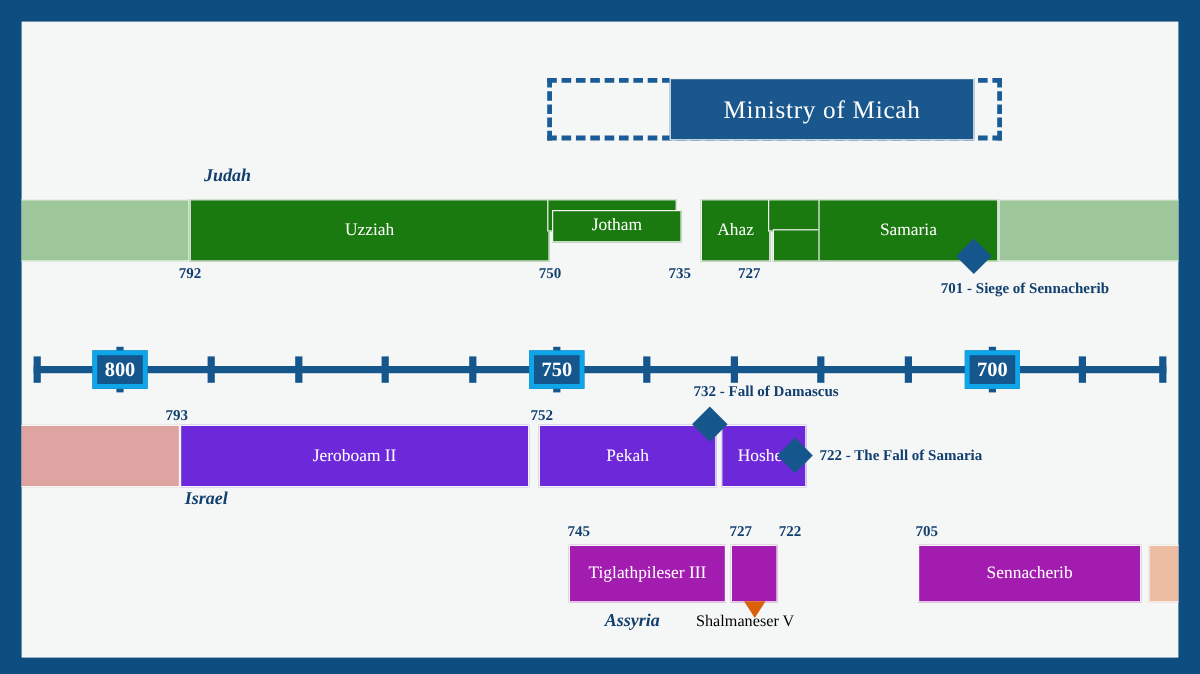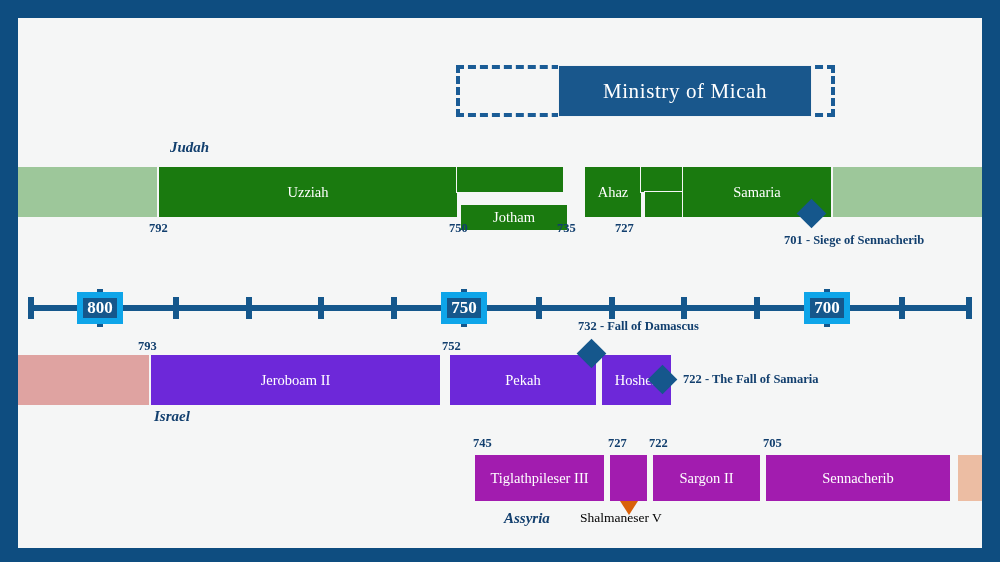--- a/index.html
+++ b/index.html
@@ -105,21 +105,21 @@
     top: 24px;
     width: 6px; height: 22px;
     background: #15578c;
   }
   .tick.endcap { top: 24px; height: 22px; }
   .axis-box {
     position: absolute;
     top: 19px;
     width: 46px; height: 32px;
     background: #15578c;
-    border: 6px solid #0ea5e9;
+    border: 4px solid #0ea5e9;
     display: flex; align-items: center; justify-content: center;
     color: #ffffff;
     font-size: 17px;
     font-weight: bold;
   }
   .axis-stem {
     position: absolute;
     top: 16px;
     width: 6px; height: 38px;
     background: #15578c;
@@ -170,21 +170,21 @@
 
     <div class="row judah-row">
 
       <div class="seg g-light ghost" style="left:-2px; top:0; width:142px; height:52px;"></div>
 
       <div class="seg g-dark" style="left:140px; top:0; width:300px; height:52px;">
         <span>Uzziah</span>
       </div>
       <div class="seg g-dark" style="left:438px; top:0; width:108px; height:27px;"></div>
 
-      <div class="seg g-dark" style="left:442px; top:38px; width:108px; height:27px;">
+      <div class="seg g-dark" style="left:442px; top:9px; width:108px; height:27px;">
         <span>Jotham</span>
       </div>
 
       <div class="seg g-dark" style="left:566px; top:0; width:58px; height:52px;">
         <span>Ahaz</span>
       </div>
       <div class="seg g-dark" style="left:622px; top:0; width:44px; height:27px;"></div>
 
       <div class="seg g-dark" style="left:626px; top:25px; width:44px; height:27px;"></div>
       <div class="seg g-dark" style="left:664px; top:0; width:150px; height:52px;">
@@ -254,23 +254,20 @@
     <div class="yr" style="left:455px; top:418px;">745</div>
     <div class="yr" style="left:590px; top:418px;">727</div>
     <div class="yr" style="left:631px; top:418px;">722</div>
     <div class="yr" style="left:745px; top:418px;">705</div>
 
     <div class="row assyria-row">
       <div class="seg o-dark" style="left:456px; top:0; width:131px; height:48px;">
         <span>Tiglathpileser III</span>
       </div>
       <div class="seg o-dark" style="left:591px; top:0; width:39px; height:48px;"></div>
-      <div class="seg o-dark" style="left:634px; top:0; width:109px; height:48px;">
-        <span>Sargon II</span>
-      </div>
       <div class="seg o-dark" style="left:747px; top:0; width:186px; height:48px;">
         <span>Sennacherib</span>
       </div>
       <div class="seg o-light ghost" style="left:939px; top:0; width:27px; height:48px;"></div>
     </div>
 
     <div class="pointer" style="left:602px; top:483px;"></div>
     <div class="shal-label" style="left:562px; top:492px;">Shalmaneser V</div>
 
     <div class="kingdom" style="left:486px; top:492px;">Assyria</div>

